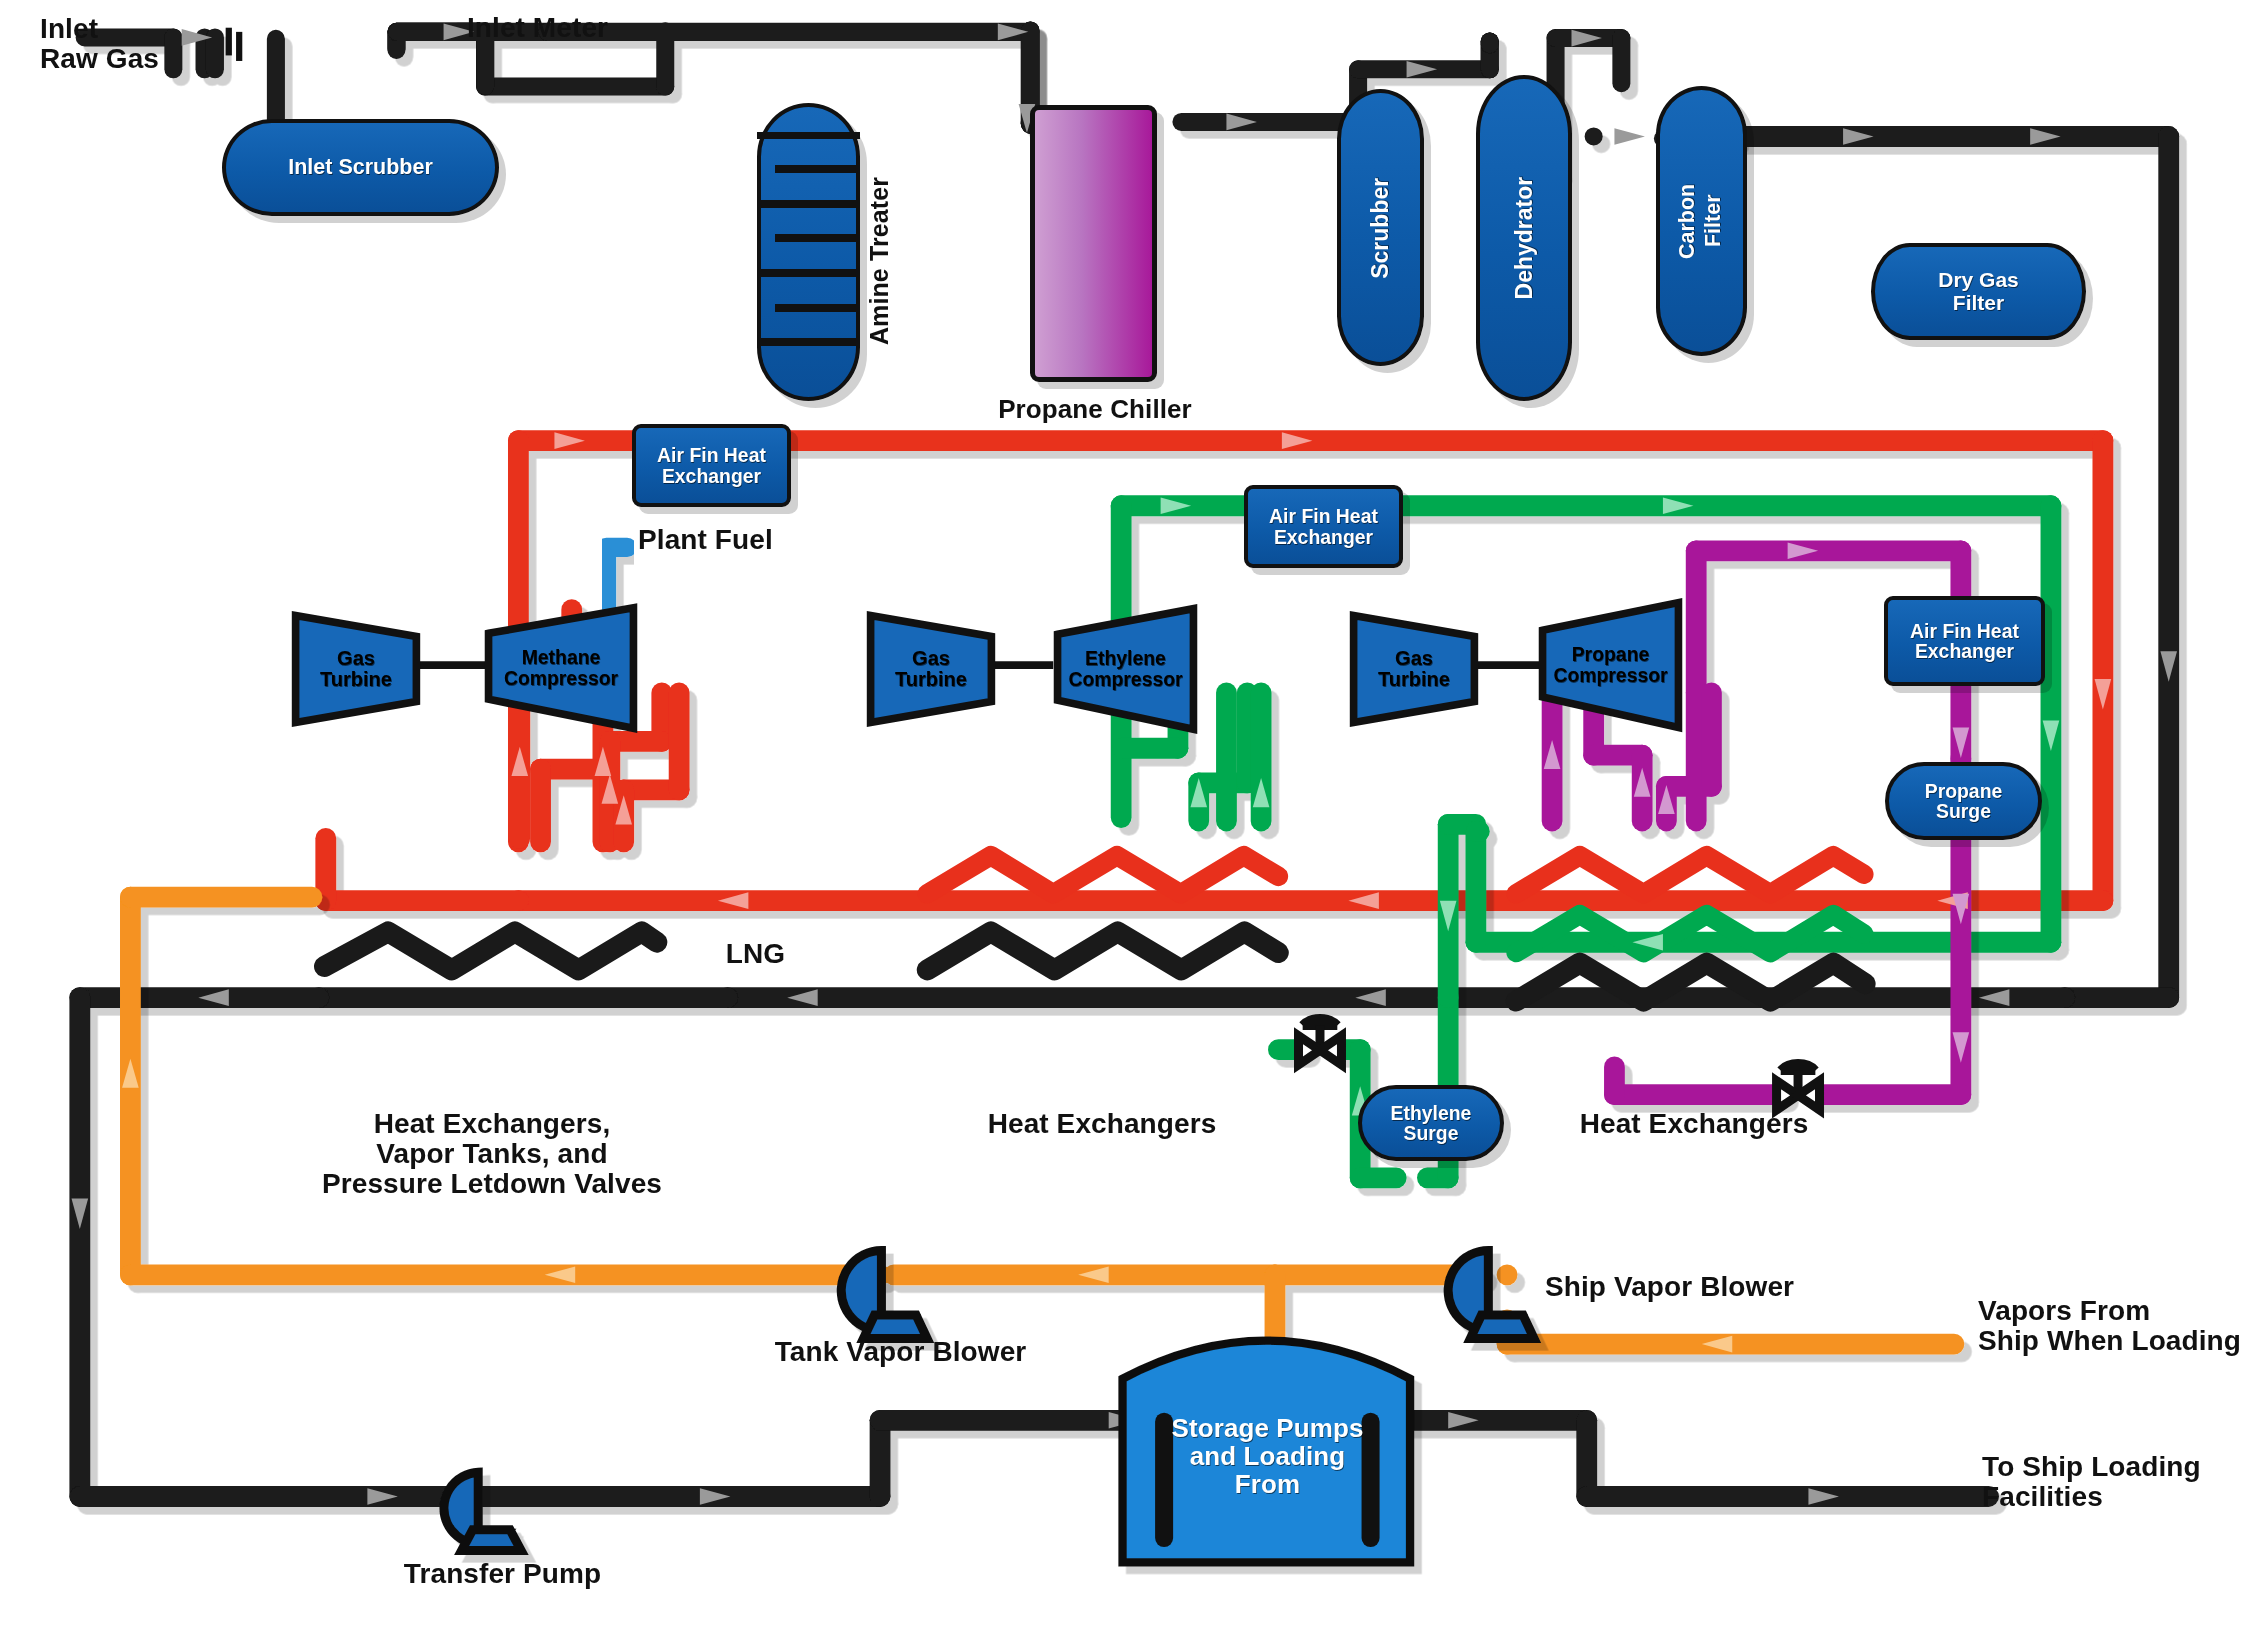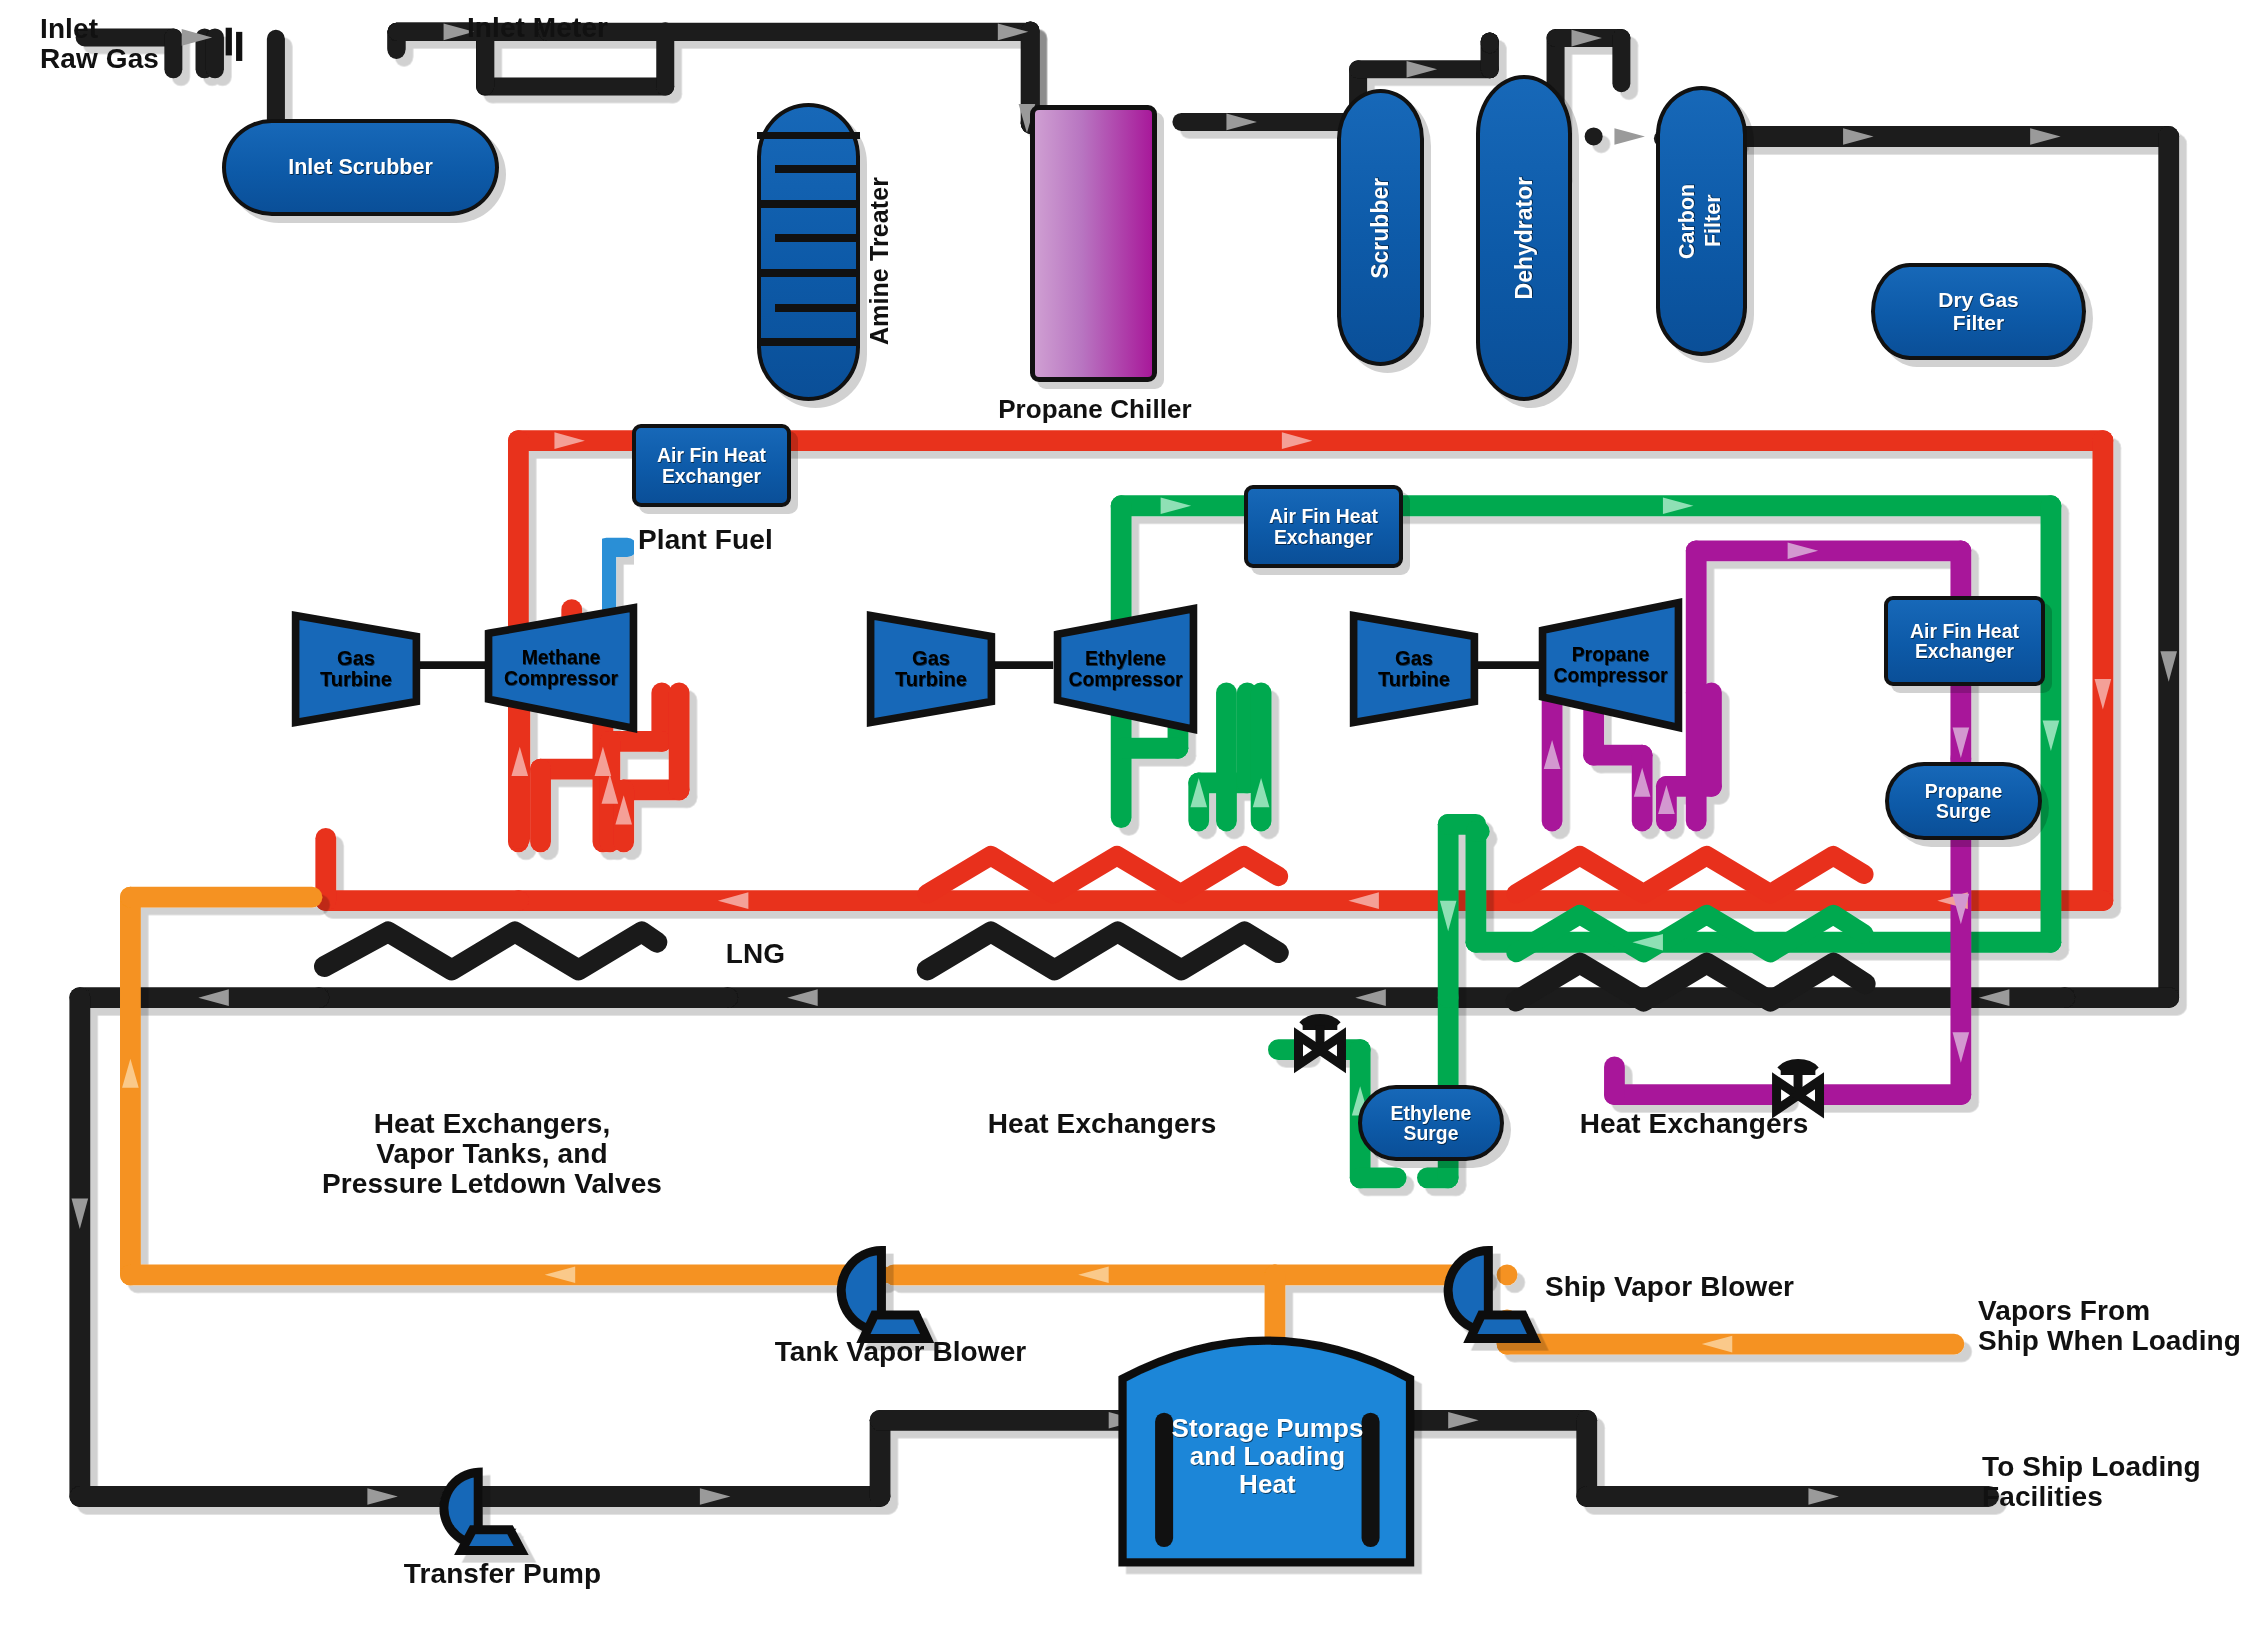--- a/index.html
+++ b/index.html
@@ -388,21 +388,21 @@
   <span class="txt">Dehydrator</span>
 </div>
 
 <div class="eq blue vcap vert" style="left:1656px;top:86px;width:91px;height:270px;font-size:21.5px;">
   <span class="txt" style="line-height:1.2">
     <span>Carbon</span><br>
     <span>Filter</span>
   </span>
 </div>
 
-<div class="eq blue hcap" style="left:1871px;top:243px;width:215px;height:97px;font-size:21px;margin-top:20px;">
+<div class="eq blue hcap" style="left:1871px;top:243px;width:215px;height:97px;font-size:21px;">
   <span class="txt">
     <span>Dry Gas</span><br>
     <span>Filter</span>
   </span>
 </div>
 
 <div class="eq blue rect" style="left:632px;top:424px;width:159px;height:83px;font-size:19.4px;">
   <span class="txt">
     <span>Air Fin Heat</span><br>
     <span>Exchanger</span>
@@ -497,21 +497,21 @@
   </span>
 </div>
 
 <div class="eq hx-red rect" style="left:320px;top:840px;width:340px;height:249px;border-width:6.2px;z-index:-1;"></div>
 <div class="eq hx-green rect" style="left:923px;top:837px;width:358px;height:249px;border-width:6.2px;z-index:-1;"></div>
 <div class="eq hx-purple rect" style="left:1512px;top:837px;width:358px;height:249px;border-width:6.2px;z-index:-1;"></div>
 
 <div class="lbl" style="left:1143px;top:1414px;width:249px;font-size:26px;color:#fff;text-shadow:0.7px 0.7px 0 rgba(0,0,0,.55);">
   <span>Storage Pumps</span><br>
   <span>and Loading</span><br>
-  <span>Heat</span>
+  <span>From</span>
 </div>
 
 <div class="lbl left" style="left:40px;top:14px;width:194px;font-size:28px;">
   <span>Inlet</span><br>
   <span>Raw Gas</span>
 </div>
 
 <div class="lbl" style="left:423px;top:12.5px;width:229px;font-size:28px;">Inlet Meter</div>
 
 <div class="lbl left" style="left:638px;top:525px;width:208px;font-size:28px;">Plant Fuel</div>

